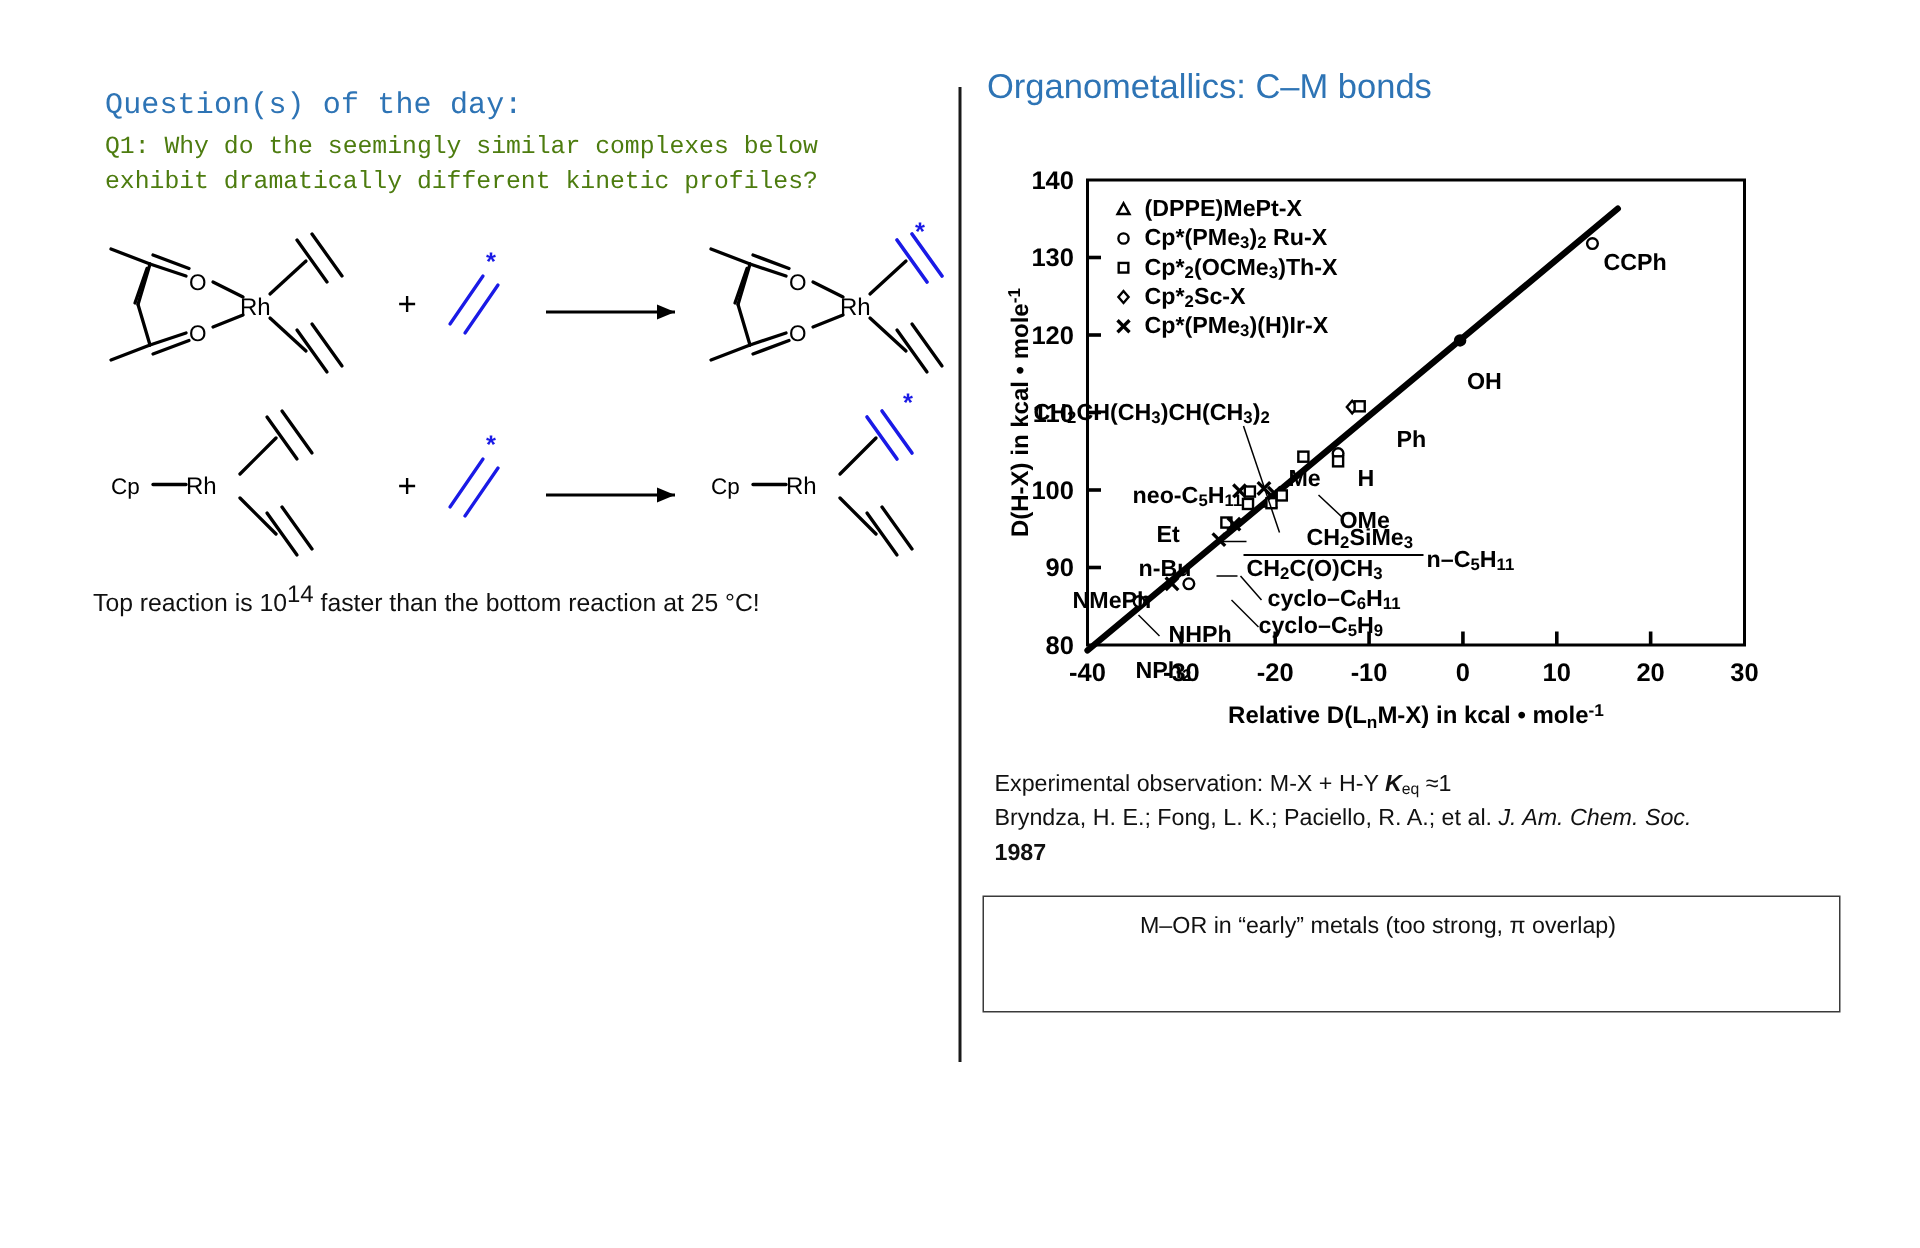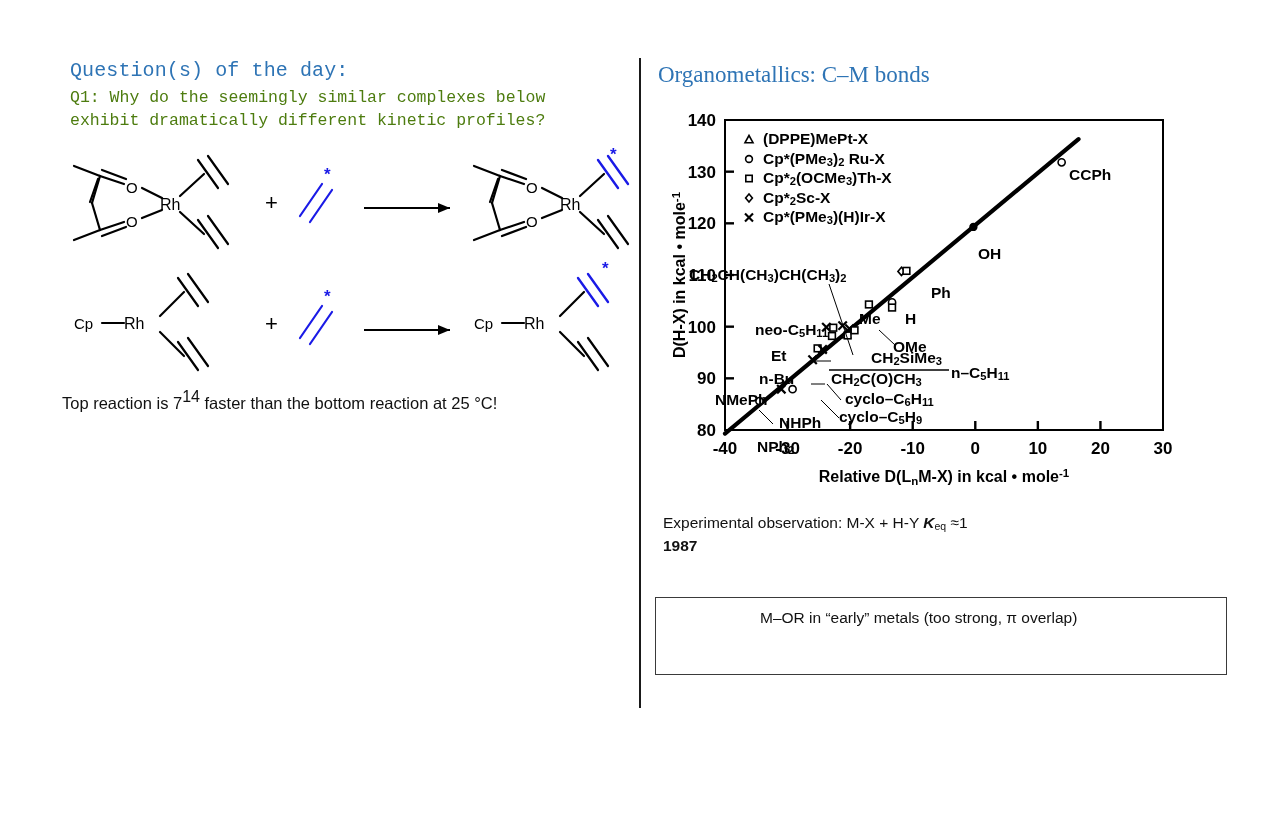--- a/index.html
+++ b/index.html
@@ -29,21 +29,21 @@
     position:absolute;left:62px;top:386px;font-size:16.5px;color:#111;line-height:1.4;
   }
   .statement sup{font-size:16px;vertical-align:super;}
 
   
   .divider{
     position:absolute;left:639px;top:58px;width:2px;height:650px;background:#1a1a1a;
   }
 
   
-  .right{position:absolute;left:658px;top:61px;width:580px;font-family:Liberation Serif, serif;}
+  .right{position:absolute;left:658px;top:44px;width:580px;}
   .rtitle{
     font-size:23px;color:#2E74B5;font-weight:400;margin:0 0 10px 0;line-height:1.2;
   }
 
   
   .figwrap{position:absolute;left:663px;top:112px;width:510px;height:388px;}
   .fig{position:absolute;inset:0;}
   .figcap{
     position:absolute;left:663px;top:512px;width:575px;
     font-size:15.5px;line-height:1.48;color:#111;
@@ -201,21 +201,21 @@
           <path d="M526 -2 L546 26"></path>
         </g>
         <text class="atom" x="412" y="53">Cp</text>
         <text class="atom" x="462" y="53" style="font-size:16px">Rh</text>
         <text x="540" y="-2" style="font-size:17px;font-weight:700;fill:#1a1ae6;font-family:'Liberation Sans',sans-serif;">*</text>
       </svg>
     </div>
   </div>
 
   <div class="statement">
-    <span>Top reaction is 7</span><sup>14</sup><span> faster than the bottom reaction at 25 °C!</span>
+    <span>Top reaction is 10</span><sup>14</sup><span> faster than the bottom reaction at 25 °C!</span>
   </div>
 
   <div class="divider"></div>
 
   <div class="right">
     <h2 class="rtitle">Organometallics: C–M bonds</h2>
   </div>
 
   <div class="figwrap">
     <svg class="fig" id="chart-svg" viewBox="0 0 510 388" width="510" height="388">
@@ -330,20 +330,23 @@
         <line x1="232" y1="233" x2="216" y2="218" stroke="#000" stroke-width="1"></line>
         <line x1="166" y1="258" x2="286" y2="258" stroke="#000" stroke-width="1.4"></line>
       </svg>
   </div>
 
   <div class="figcap">
     <div>
       <span>Experimental observation: M-X + H-Y   </span><span class="keq">K</span><span class="sub">eq</span><span> ≈1</span>
     </div>
     <div>
+      <span>Bryndza, H. E.; Fong, L. K.; Paciello, R. A.; et al. </span><span class="ital">J. Am. Chem. Soc.</span>
+    </div>
+    <div>
       <span class="bold">1987</span>
     </div>
   </div>
 
   <div class="exbox">
     <div class="extable">
       <div class="exrow">
         <div class="exlabel"></div>
         <div class="exitem">M–OR in “early” metals (too strong, π overlap)</div>
       </div>

